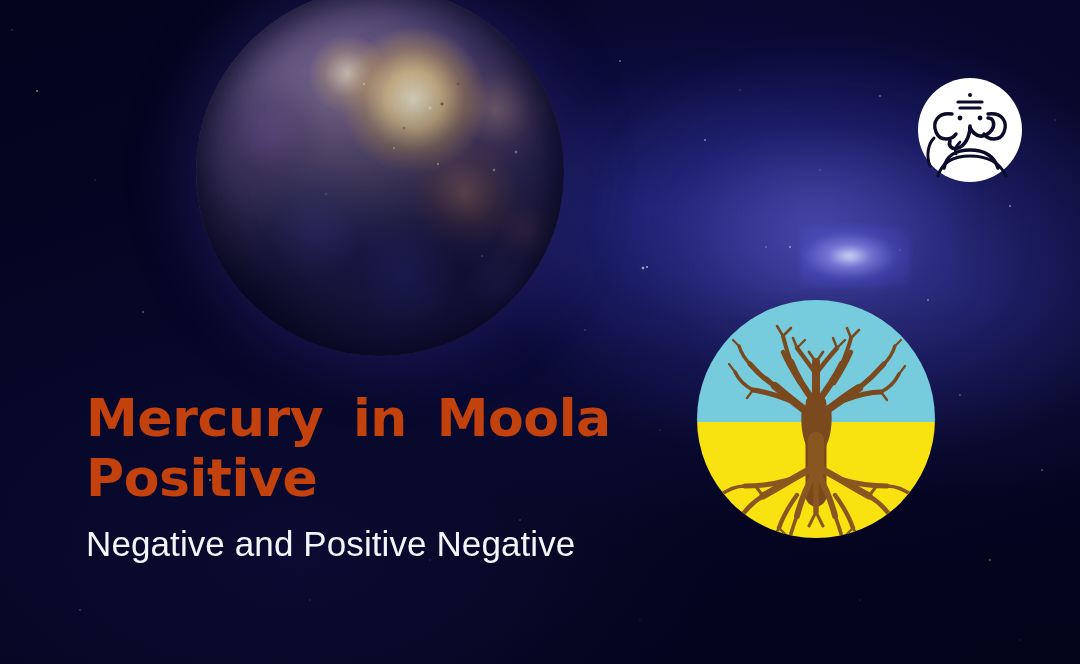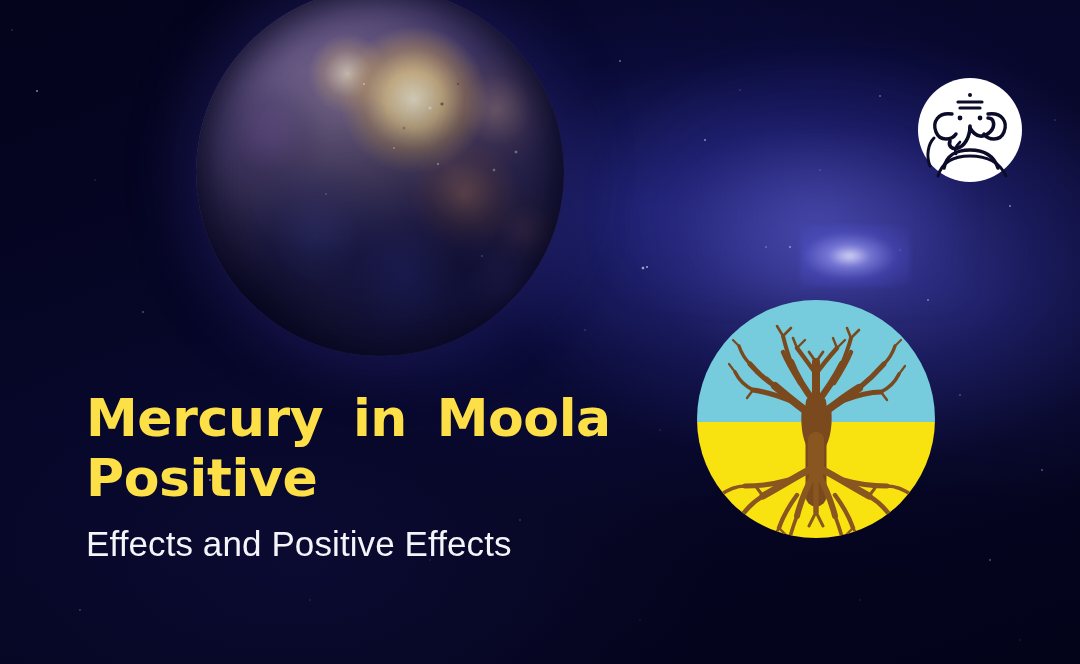--- a/index.html
+++ b/index.html
@@ -175,21 +175,21 @@
 
   
   .headline {
     position: absolute;
     left: 86px;
     top: 388px;
     width: 600px;
   }
   .headline-title {
     margin: 0;
-    color: #fde047;
+    color: #c2410c;
     font-family: "DejaVu Sans", sans-serif;
     font-size: 52px;
     font-weight: 700;
     line-height: 1.16;
     letter-spacing: -0.4px;
     word-spacing: 12px;
   }
   .headline-sub {
     margin: 16px 0 0 0;
     color: #f4f5fb;
@@ -344,16 +344,16 @@
         <path d="M28 92 C30 80 40 74 54 74 C68 74 78 80 82 92" stroke-width="3.6"></path>
         <path d="M22 100 C26 86 38 80 54 80 C70 80 84 86 90 100" stroke-width="3"></path>
 
         <path d="M18 62 C12 68 10 80 14 90" stroke-width="3"></path>
       </g>
     </svg>
   </div>
 
   <div class="headline">
     <h1 class="headline-title"><span>Mercury  in  Moola</span><br><span>Positive</span></h1>
-    <p class="headline-sub">Effects and Positive Effects</p>
+    <p class="headline-sub">Negative and Positive Negative</p>
   </div>
 
 </div>
 
 </body></html>

